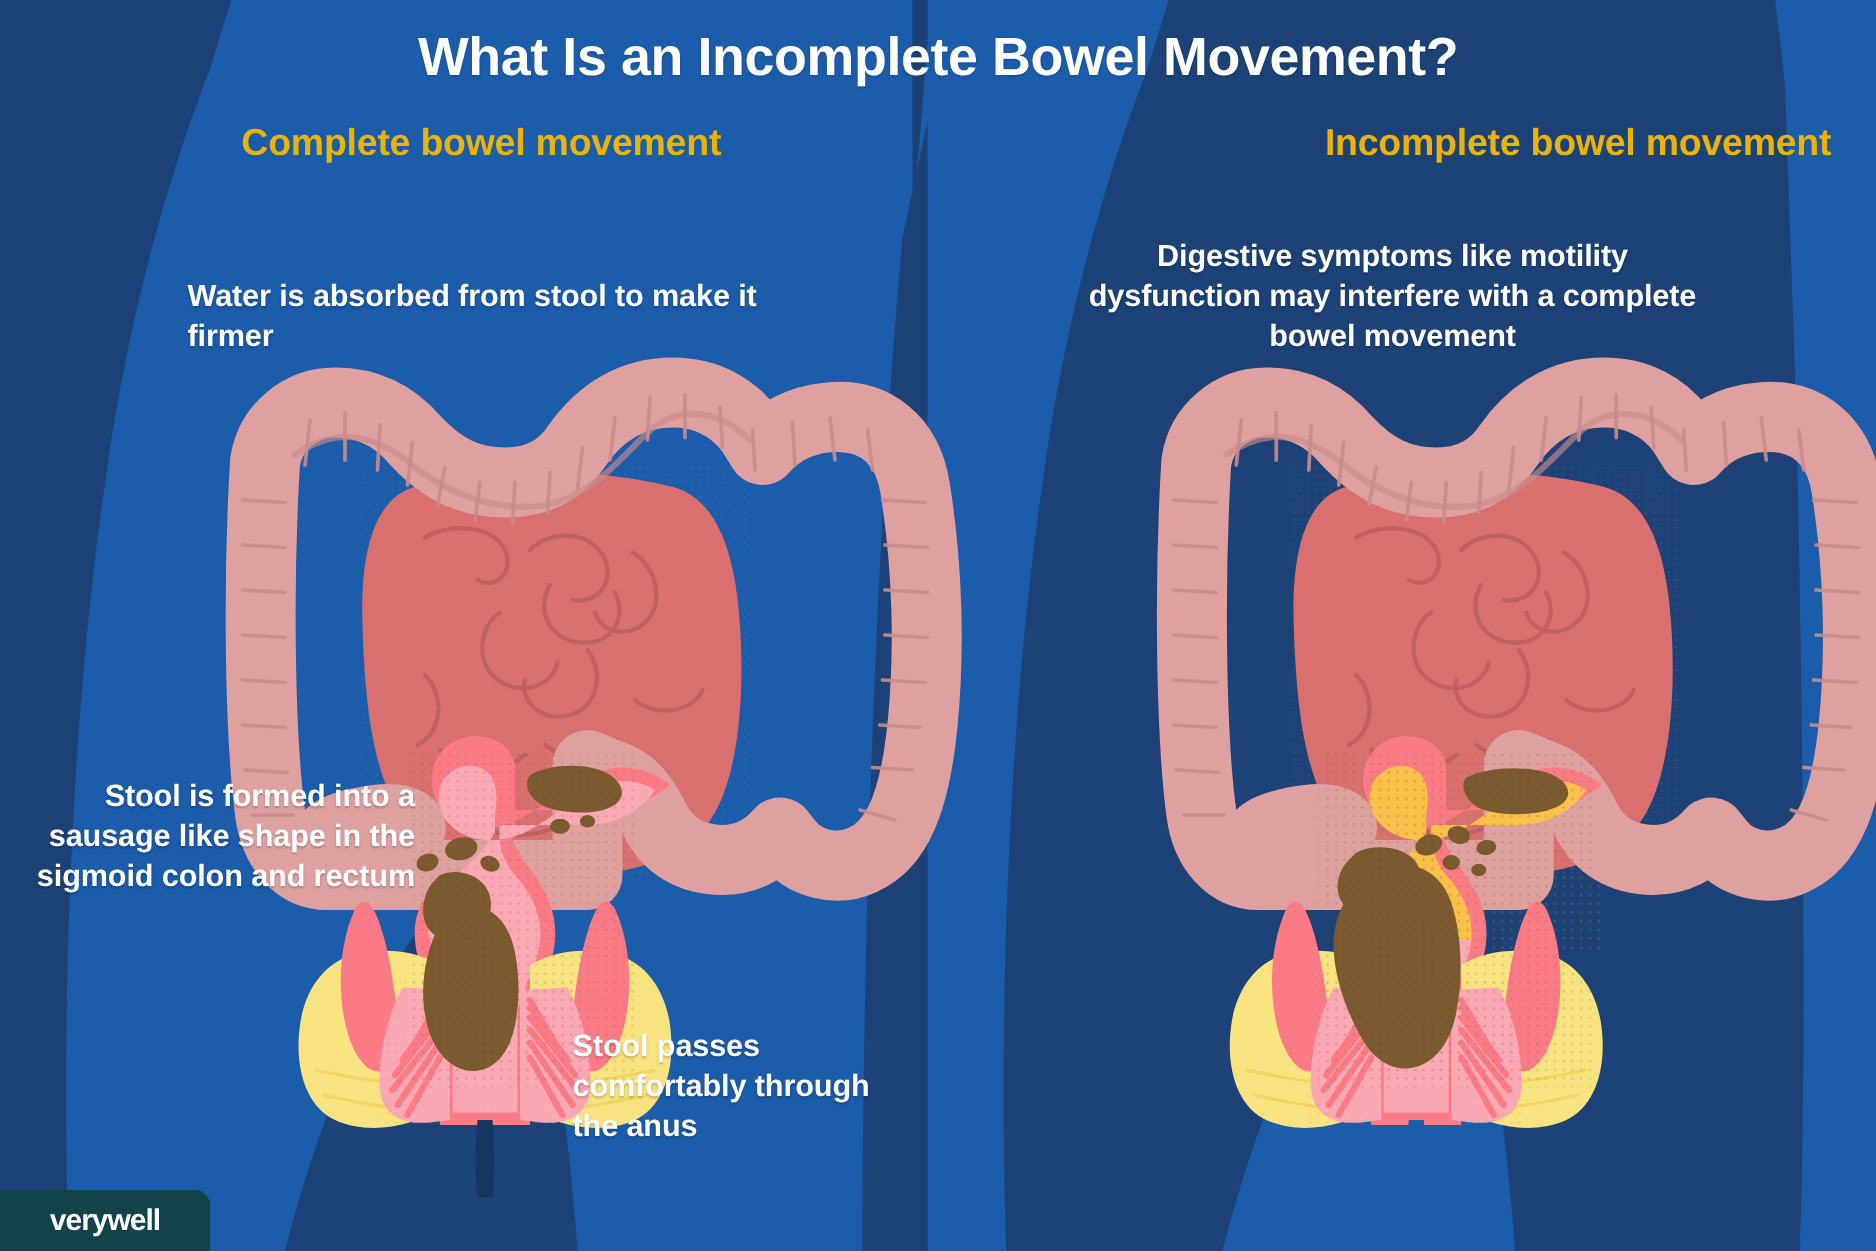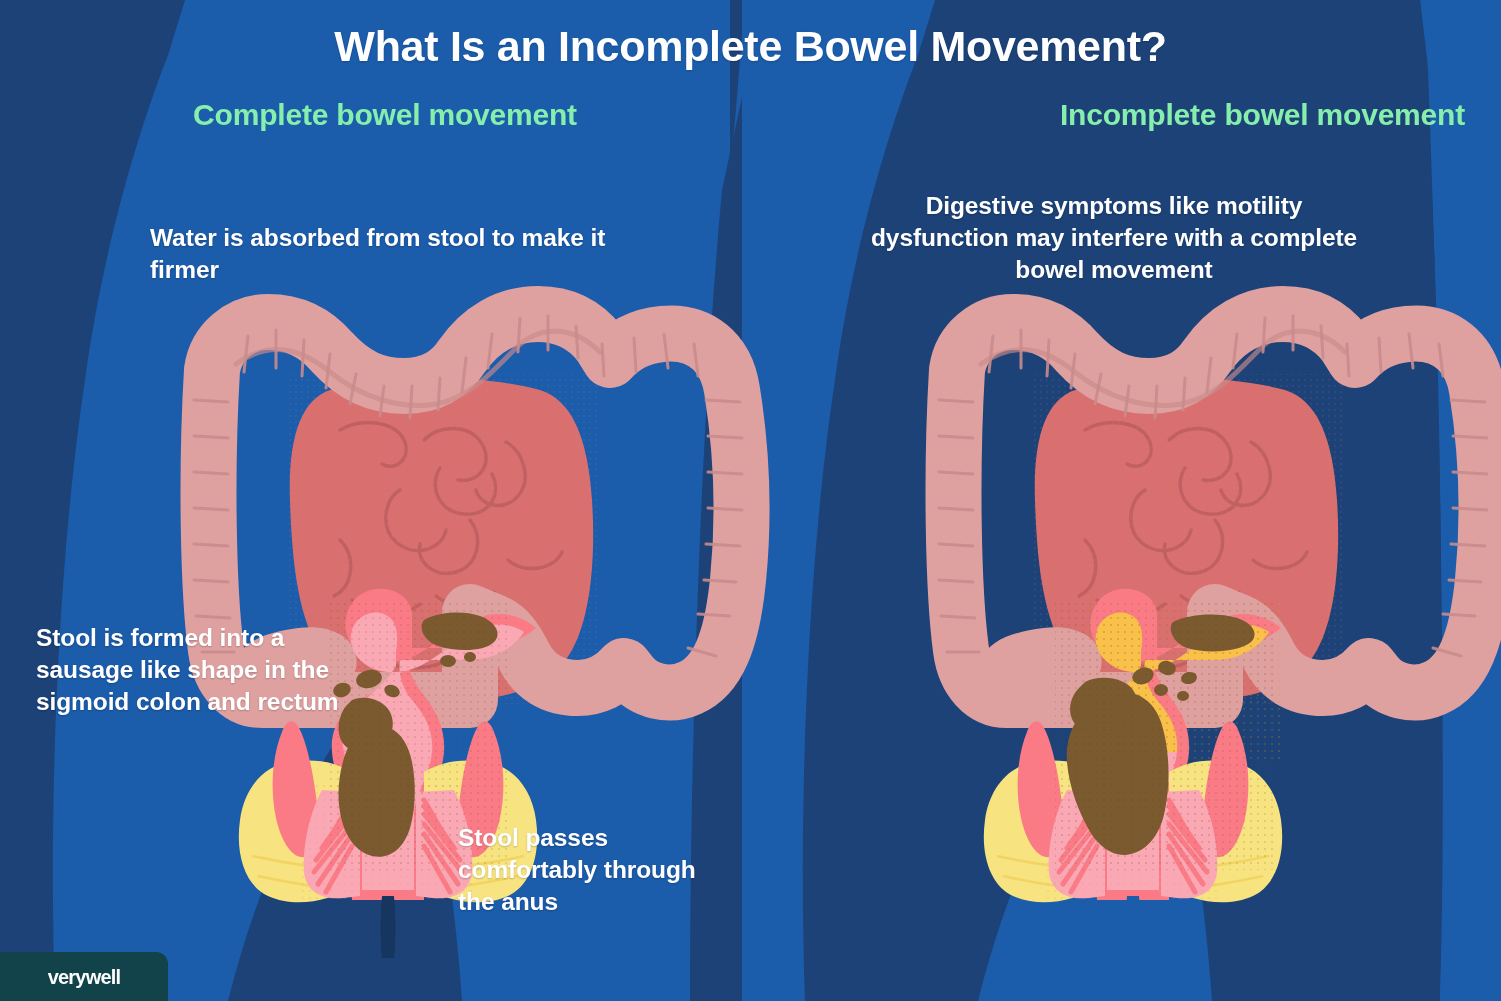--- a/index.html
+++ b/index.html
@@ -29,53 +29,53 @@
     color:#ffffff;
     font-size:43px;
     font-weight:bold;
     letter-spacing:-0.3px;
     text-shadow:0 1px 2px rgba(0,0,0,0.18);
   }
   .subhead {
     position:absolute;
     font-size:30px;
     font-weight:bold;
-    color:#86efac;
+    color:#eab308;
     text-align:center;
     letter-spacing:-0.2px;
   }
   .subhead.left  { left:40px;  width:690px; top:98px; }
   .subhead.right { left:775px; width:690px; top:98px;text-align:right; }
 
   .callout {
     position:absolute;
     color:#ffffff;
     font-weight:bold;
     font-size:24.5px;
     line-height:1.30;
     letter-spacing:-0.1px;
     text-shadow:0 1px 2px rgba(0,0,0,0.22);
   }
   .c-water    { left:150px; width:456px; top:222px; }
-  .c-sigmoid  { left:36px;  width:306px; top:622px; text-align:left; }
+  .c-sigmoid  { left:26px;  width:306px; top:622px; text-align:right; }
   .c-anus     { left:458px; width:240px; top:822px; text-align:left; }
   .c-digest   { left:866px; width:496px; top:190px; text-align:center; }
 
   .logo {
     position:absolute;
     left:0; top:952px;
     width:168px; height:49px;
     background:#12424a;
     border-top-right-radius:12px;
     border-bottom-right-radius:0;
     display:flex; align-items:center; justify-content:center;
   }
   .logo-text {
     color:#ffffff;
-    font-size:20px;
+    font-size:24px;
     font-weight:bold;
     letter-spacing:-0.8px;
     line-height:1;
   }
 </style>
 </head>
 <body>
 
 <div id="canvas">
 

